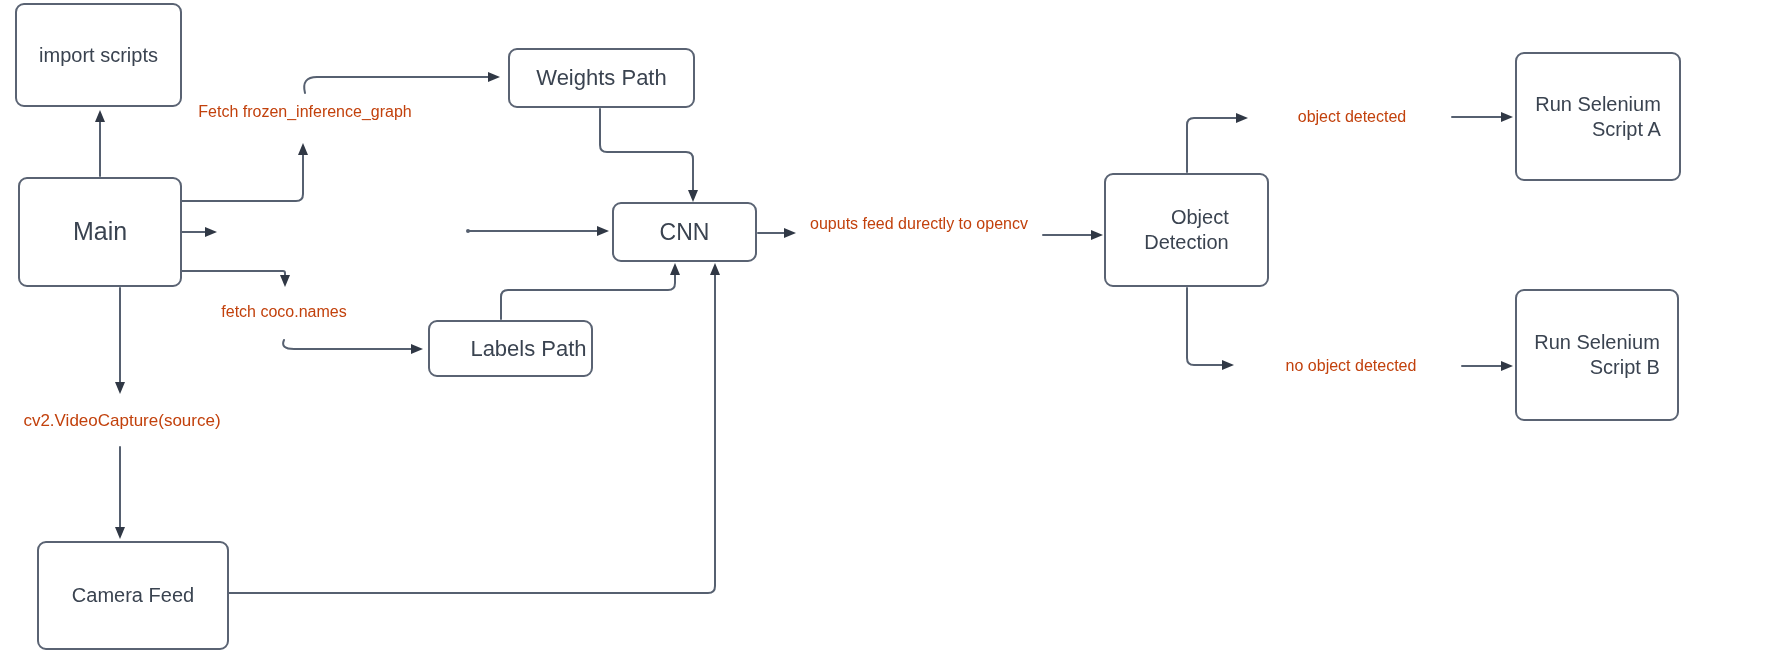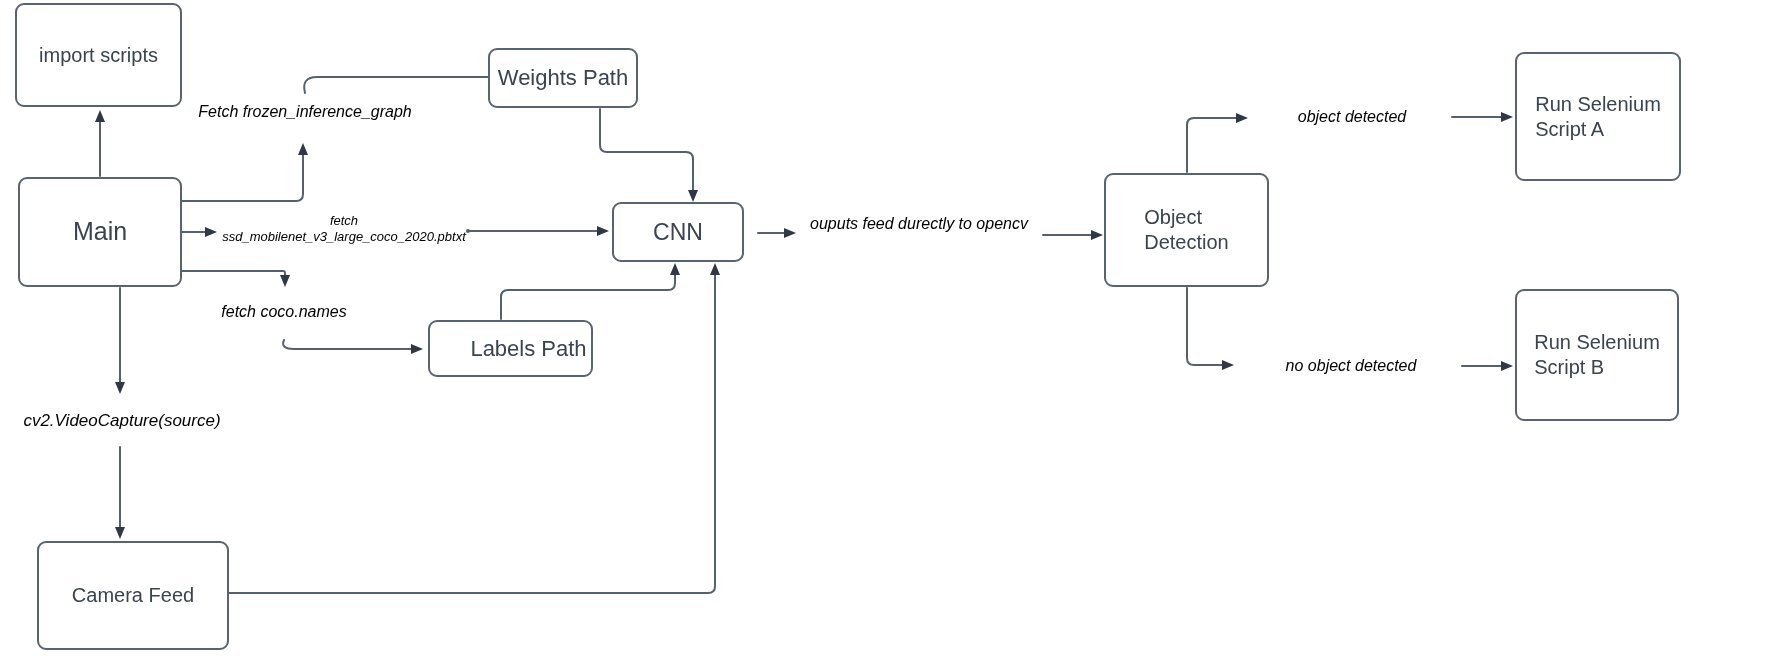--- a/index.html
+++ b/index.html
@@ -11,33 +11,32 @@
     font-family:"Liberation Sans", sans-serif;
   }
   .edges{position:absolute;left:0;top:0;width:1765px;height:664px;}
   .node{
     position:absolute;
     box-sizing:border-box;
     background:#ffffff;
     border:2px solid #5a6373;
     border-radius:9px;
     display:flex;align-items:center;justify-content:center;
-    text-align:left;
+    text-align:right;
     color:#3a4350;
     white-space:pre-line;
     line-height:1.25;
   }
   .flabel{
     position:absolute;
     transform:translate(-50%,-50%);
-    color:#000000;
+    color:#c2410c;
     text-align:center;
     white-space:pre-line;
     line-height:1.25;
-    font-style:italic;
   }
 </style>
 </head>
 <body>
 
 <div class="canvas">
 
   <svg class="edges" viewBox="0 0 1765 664">
     <defs>
       <marker id="arw" viewBox="0 0 12 10" refX="2" refY="5" markerWidth="12" markerHeight="10" markerUnits="userSpaceOnUse" orient="auto">
@@ -64,41 +63,39 @@
       <path d="M 1452 117 H 1503" marker-end="url(#arw)"></path>
       <path d="M 1187 288 V 358 Q 1187 365 1194 365 H 1224" marker-end="url(#arw)"></path>
       <path d="M 1462 366 H 1503" marker-end="url(#arw)"></path>
     </g>
   </svg>
 
   <div class="node" style="left:15px;top:3px;width:167px;height:104px;font-size:20px;">import scripts</div>
 
   <div class="node" style="left:18px;top:177px;width:164px;height:110px;font-size:25px;">Main</div>
 
-  <div class="node" style="left:488px;top:48px;width:150px;height:60px;font-size:22px;">Weights Path</div>
+  <div class="node" style="left:508px;top:48px;width:187px;height:60px;font-size:22px;">Weights Path</div>
 
-  <div class="node" style="left:612px;top:202px;width:132px;height:60px;font-size:23px;">CNN</div>
+  <div class="node" style="left:612px;top:202px;width:145px;height:60px;font-size:23px;">CNN</div>
 
   <div class="node" style="left:428px;top:320px;width:165px;height:57px;font-size:22px;padding-left:36px;">Labels Path</div>
 
   <div class="node" style="left:37px;top:541px;width:192px;height:109px;font-size:20px;">Camera Feed</div>
 
   <div class="node" style="left:1104px;top:173px;width:165px;height:114px;font-size:20px;">Object
 Detection</div>
 
   <div class="node" style="left:1515px;top:52px;width:166px;height:129px;font-size:20px;">Run Selenium
 Script A</div>
 
   <div class="node" style="left:1515px;top:289px;width:164px;height:132px;font-size:20px;">Run Selenium
 Script B</div>
 
   <div class="flabel" style="left:305px;top:112px;font-size:16px;">Fetch frozen_inference_graph</div>
 
-  <div class="flabel" style="left:344px;top:229px;font-size:13px;">fetch
-ssd_mobilenet_v3_large_coco_2020.pbtxt</div>
 
   <div class="flabel" style="left:284px;top:312px;font-size:16px;">fetch coco.names</div>
 
   <div class="flabel" style="left:122px;top:421px;font-size:17px;">cv2.VideoCapture(source)</div>
 
   <div class="flabel" style="left:919px;top:224px;font-size:16px;">ouputs feed durectly to opencv</div>
 
   <div class="flabel" style="left:1352px;top:117px;font-size:16px;">object detected</div>
 
   <div class="flabel" style="left:1351px;top:366px;font-size:16px;">no object detected</div>

